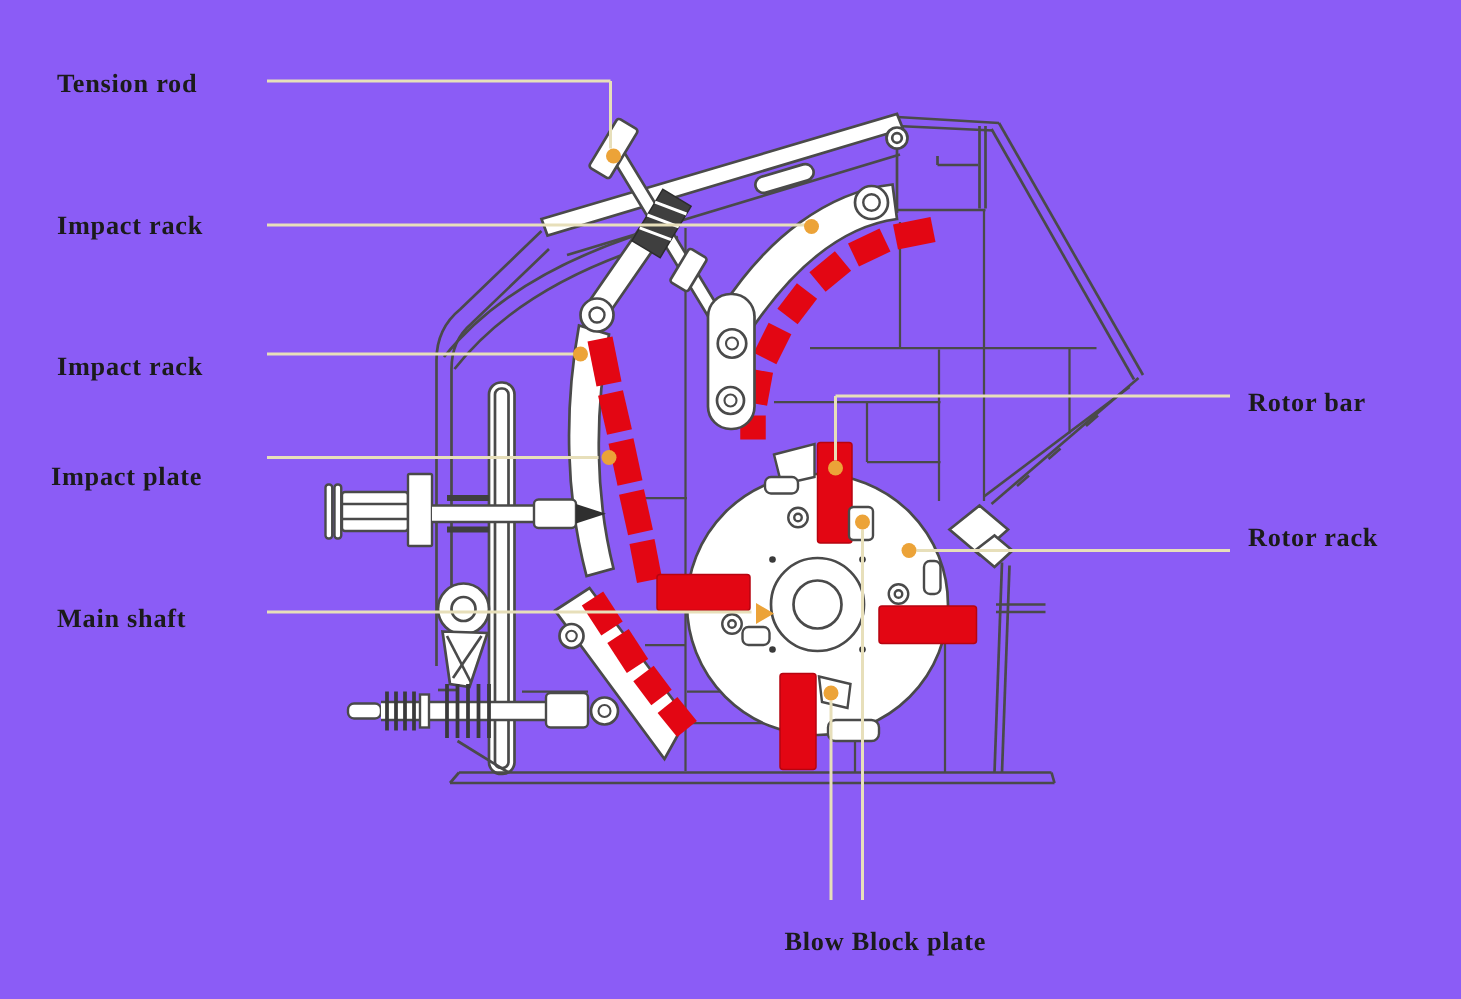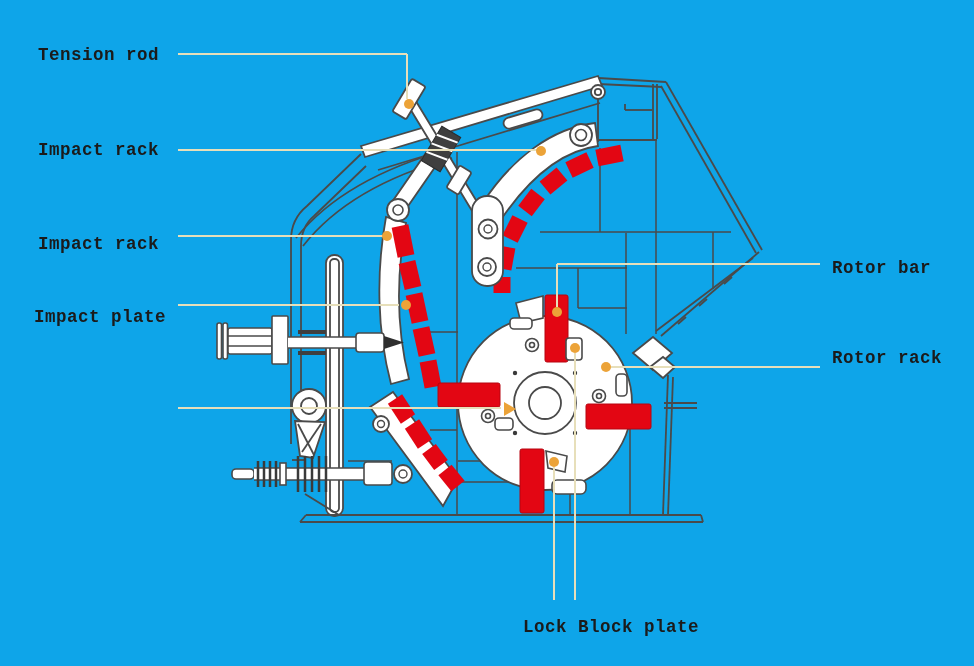--- a/index.html
+++ b/index.html
@@ -1,17 +1,17 @@
 <!DOCTYPE html>
 <html><head>
 <meta charset="utf-8">
 <style>
   html,body{margin:0;padding:0;background:#ffffff;}
-  .stage{position:relative;width:974px;height:666px;background:#0ea5e9;overflow:hidden;
-         font-family:Liberation Mono, monospace;}
+  .stage{position:relative;width:974px;height:666px;background:#8b5cf6;overflow:hidden;
+         font-family:Liberation Serif, serif;}
   .drawing{position:absolute;left:0;top:0;}
   .part-label{position:absolute;font-size:17.5px;font-weight:bold;color:#1b1b1b;
               line-height:24px;white-space:nowrap;letter-spacing:0.5px;}
   svg line, svg path, svg polyline{stroke-linecap:butt;}
 </style>
 </head>
 <body>
 
 <div class="stage">
 
@@ -259,17 +259,18 @@
     <circle cx="554" cy="462" r="5"></circle>
     <circle cx="575" cy="348" r="5"></circle>
     <polygon points="504,402 516,409 504,416"></polygon>
   </g>
 </svg>
 
 <div class="part-label" style="left:38px;top:43px">Tension rod</div>
 <div class="part-label" style="left:38px;top:138px">Impact rack</div>
 <div class="part-label" style="left:38px;top:232px">Impact rack</div>
 <div class="part-label" style="left:34px;top:305px">Impact plate</div>
+<div class="part-label" style="left:38px;top:400px">Main shaft</div>
 <div class="part-label" style="left:832px;top:256px">Rotor bar</div>
 <div class="part-label" style="left:832px;top:346px">Rotor rack</div>
-<div class="part-label" style="left:523px;top:615px">Lock Block plate</div>
+<div class="part-label" style="left:523px;top:615px">Blow Block plate</div>
 
 </div>
 
 </body></html>

